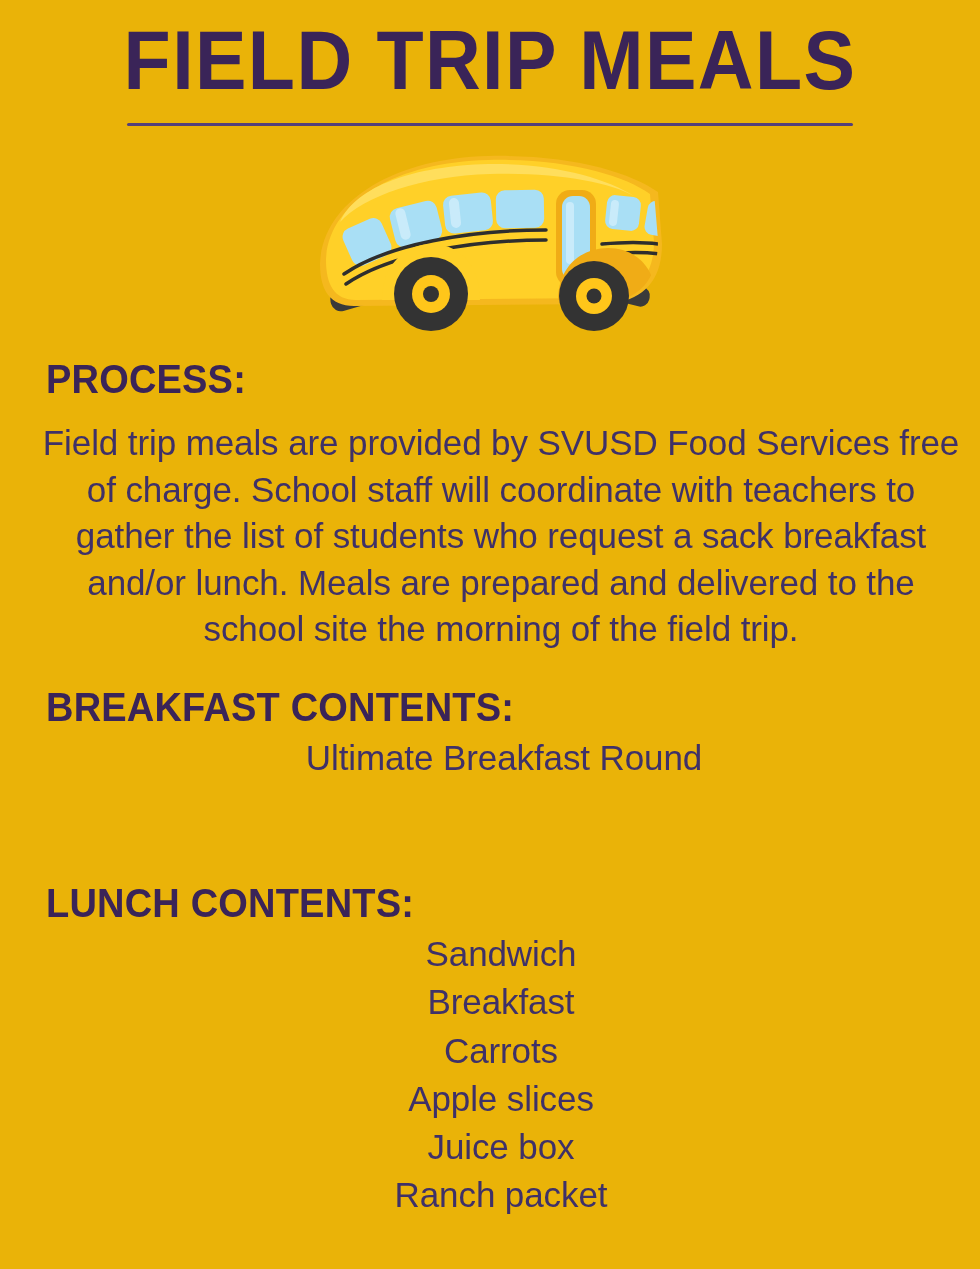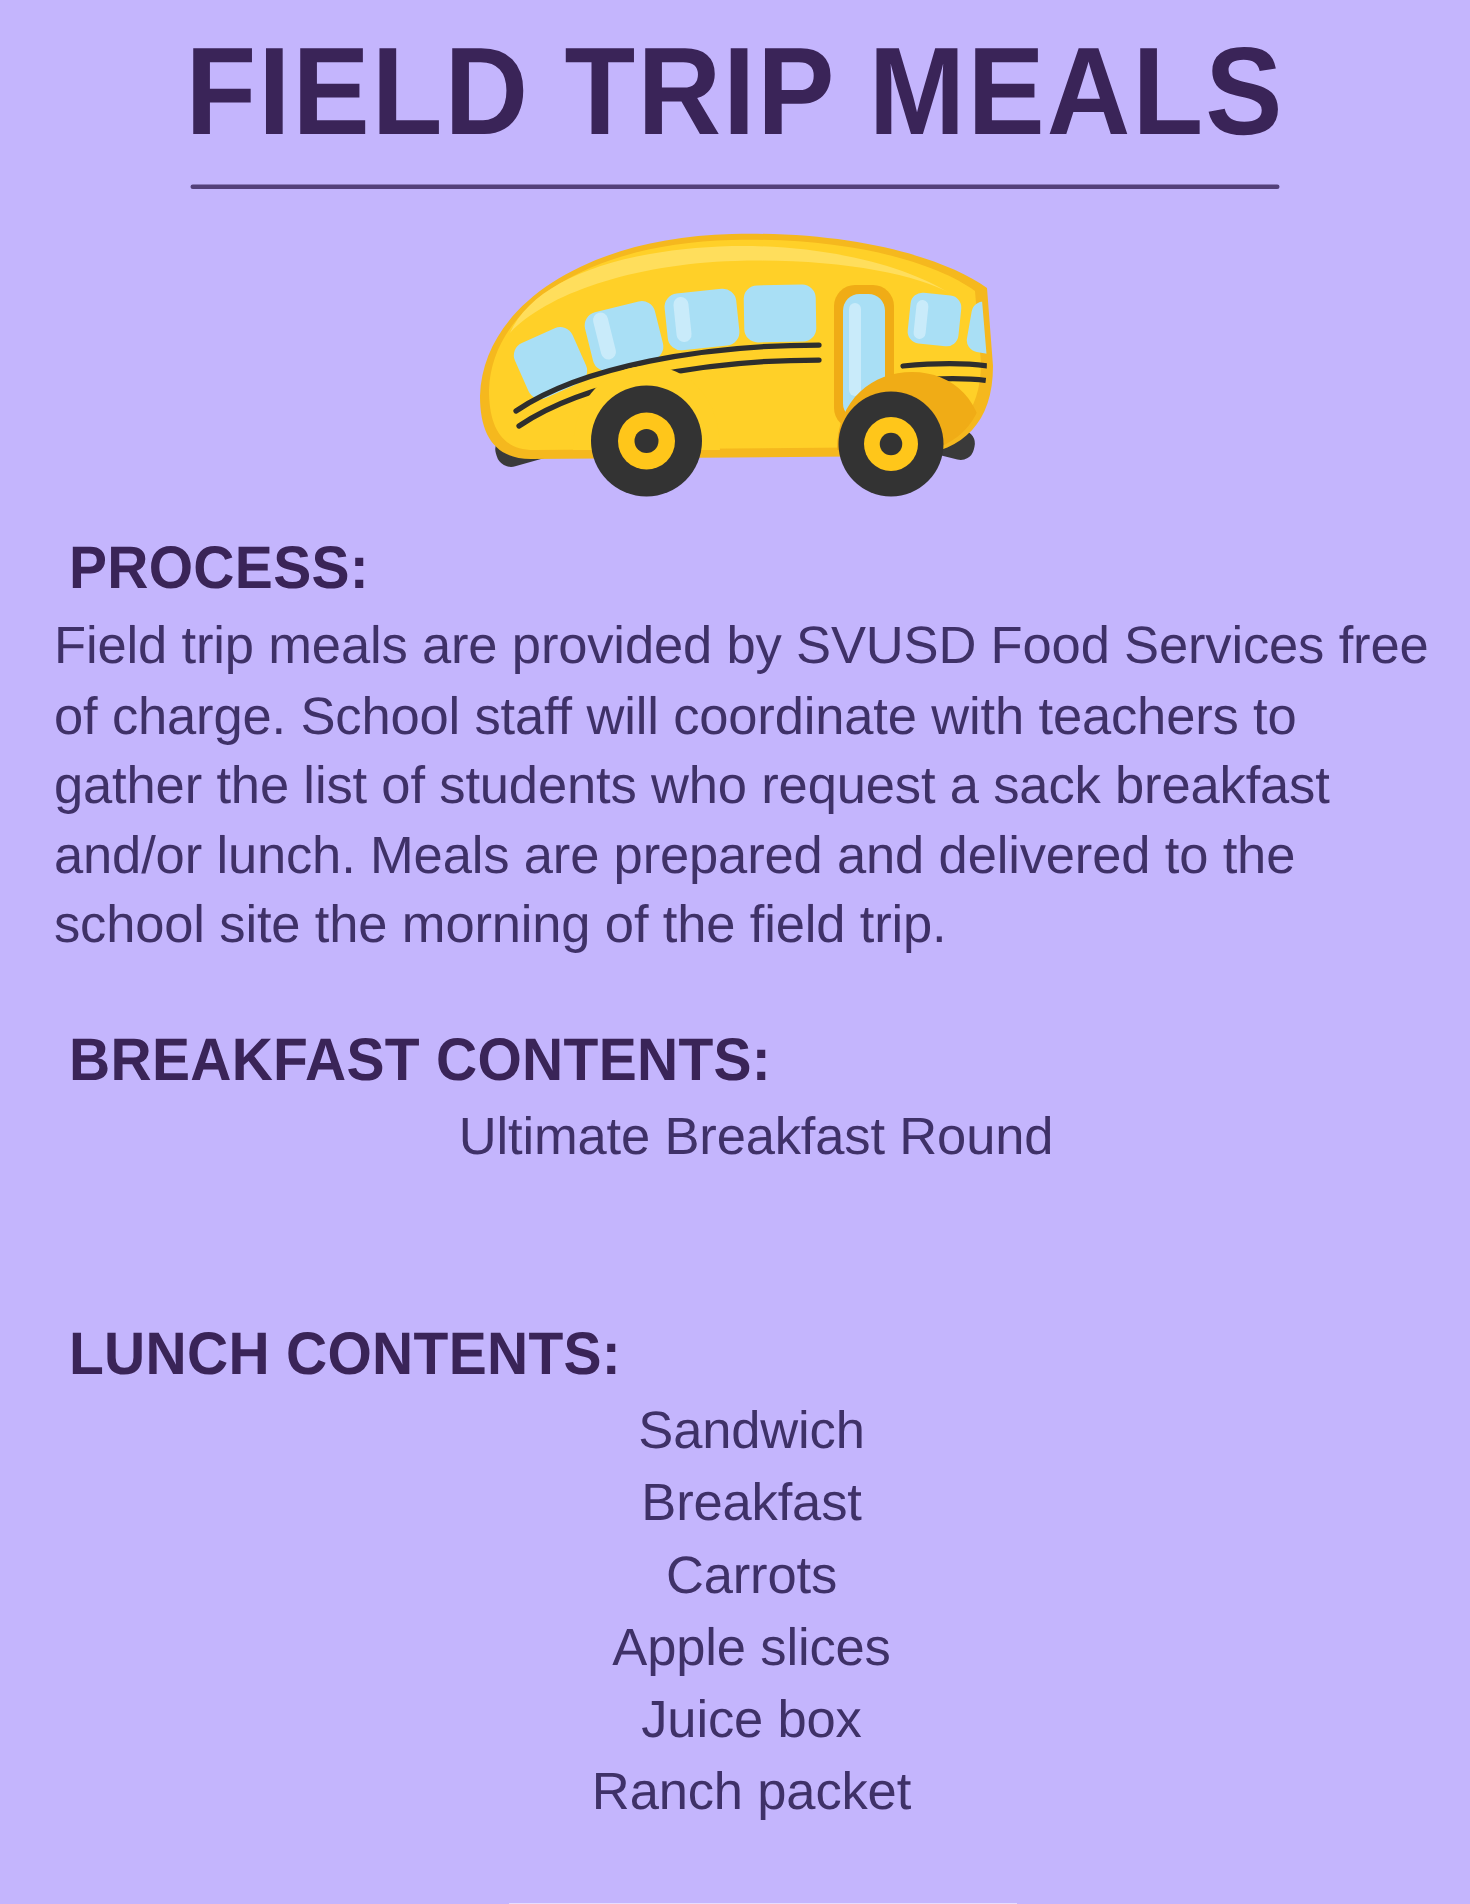--- a/index.html
+++ b/index.html
@@ -12,21 +12,21 @@
     height: 1269px;
     font-family: "Liberation Sans", sans-serif;
     overflow: hidden;
     position: relative;
   }
 
   .poster {
     position: relative;
     width: 980px;
     height: 1269px;
-    background: #c4b5fd;
+    background: #eab308;
     box-sizing: border-box;
   }
 
   
   .title-block {
     position: absolute;
     top: 22px;
     left: 0;
     width: 980px;
     text-align: center;
@@ -85,22 +85,22 @@
     transform-origin: left center;
     white-space: nowrap;
   }
 
   .body-text {
     font-family: "Liberation Sans", sans-serif;
     font-weight: 400;
     font-size: 35px;
     line-height: 1.33;
     color: #3f3168;
-    text-align: left;
-    margin: 8px auto 0 auto;
+    text-align: center;
+    margin: 20px auto 0 auto;
     width: 930px;
     letter-spacing: -0.1px;
   }
 
   .item-list {
     list-style: none;
     margin: 6px 0 0 0;
     padding: 0;
     text-align: center;
   }

